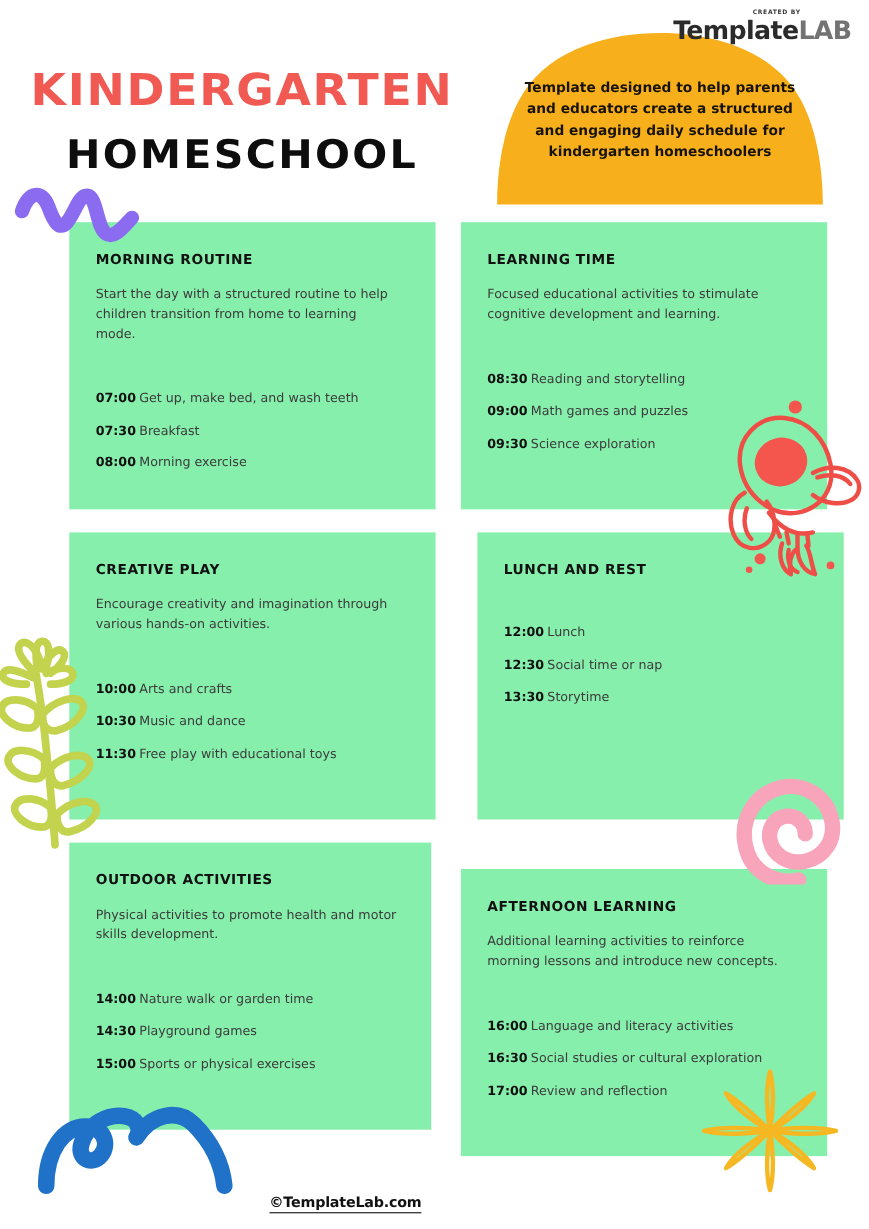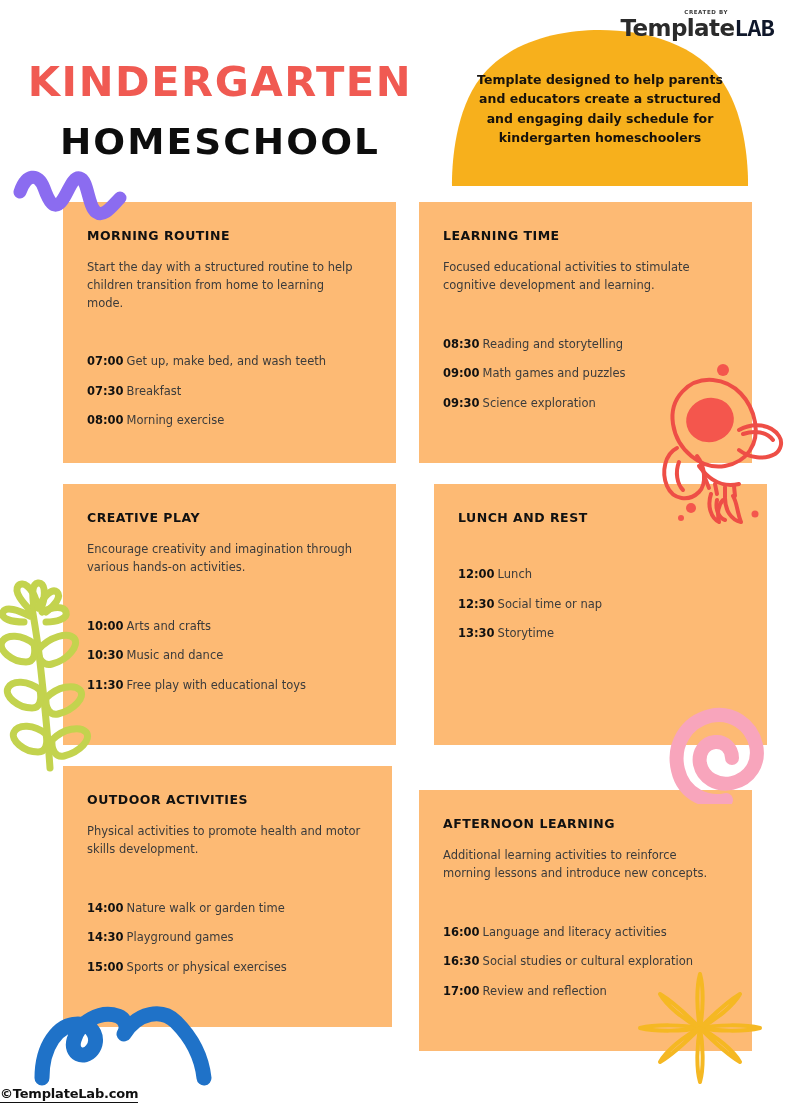--- a/index.html
+++ b/index.html
@@ -88,26 +88,26 @@
     margin-bottom: 1px;
     margin-right: 46px;
   }
   .logo-main {
     font-family: "DejaVu Sans", sans-serif;
     font-weight: 700;
     font-size: 23px;
     letter-spacing: -0.6px;
   }
   .logo-template { color: #2b2b2b; }
-  .logo-lab { color: #0f172a; font-family: Liberation Mono, monospace; }
+  .logo-lab { color: #737373; }
 
   
   .card {
     position: absolute;
-    background: #fdba74;
+    background: #86efac;
     padding: 26px 24px 0 24px;
   }
   .card-title {
     font-family: "DejaVu Sans", sans-serif;
     font-weight: 700;
     font-size: 12.5px;
     letter-spacing: 0.5px;
     color: #111111;
     margin-bottom: 16px;
   }
@@ -131,20 +131,21 @@
     color: #111111;
     margin-right: 3px;
   }
 
   
   .footer {
     position: absolute;
     left: 0;
     bottom: 14px;
     width: 628px;
+    text-align: center;
   }
   .footer-text {
     font-family: "DejaVu Sans", sans-serif;
     font-weight: 700;
     font-size: 13px;
     color: #111111;
     letter-spacing: -0.2px;
     border-bottom: 1.5px solid #111111;
     padding-bottom: 1px;
     display: inline-block;

